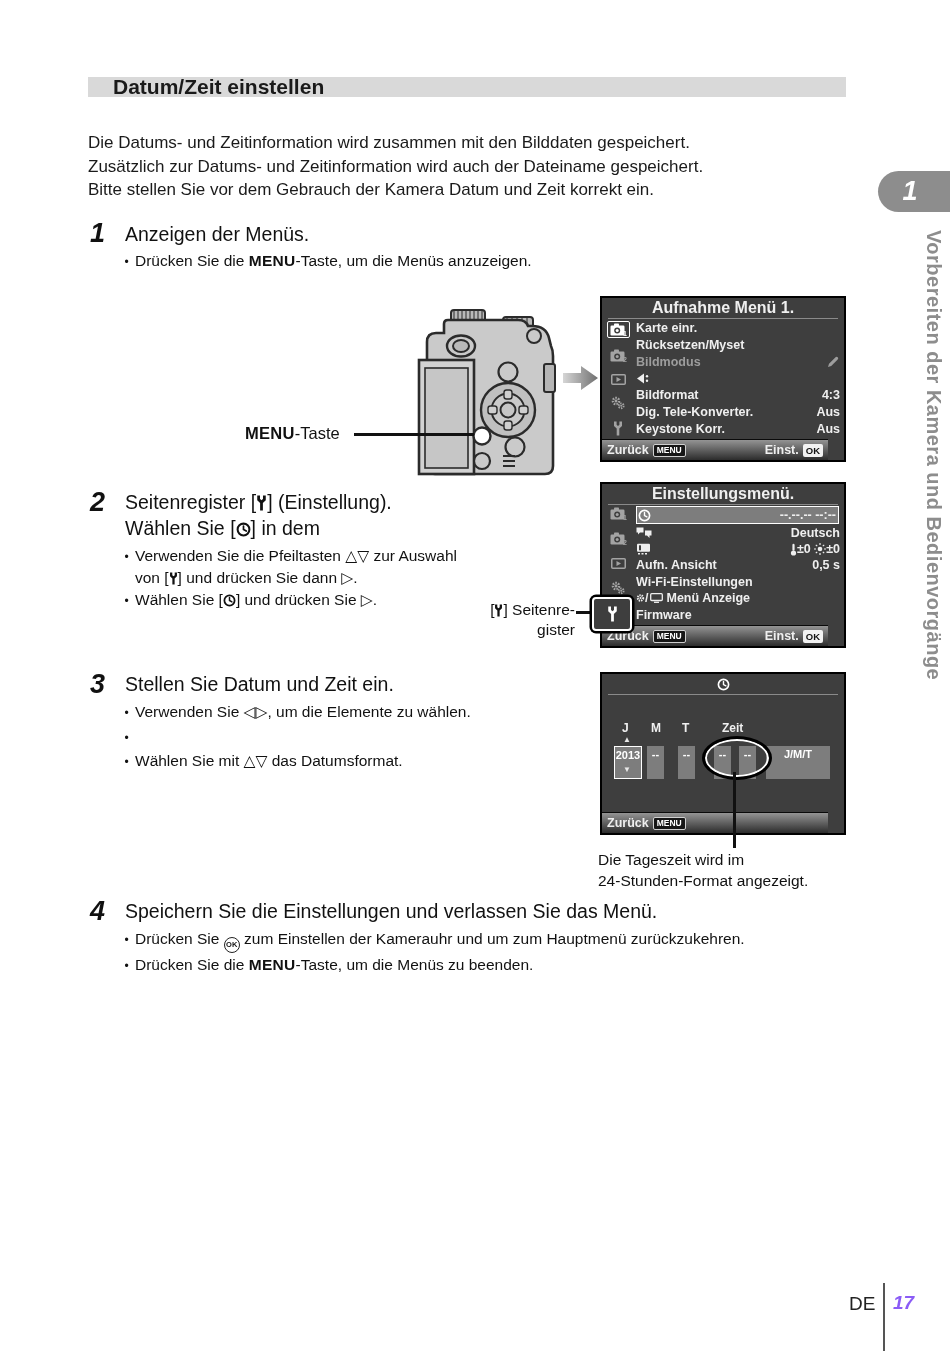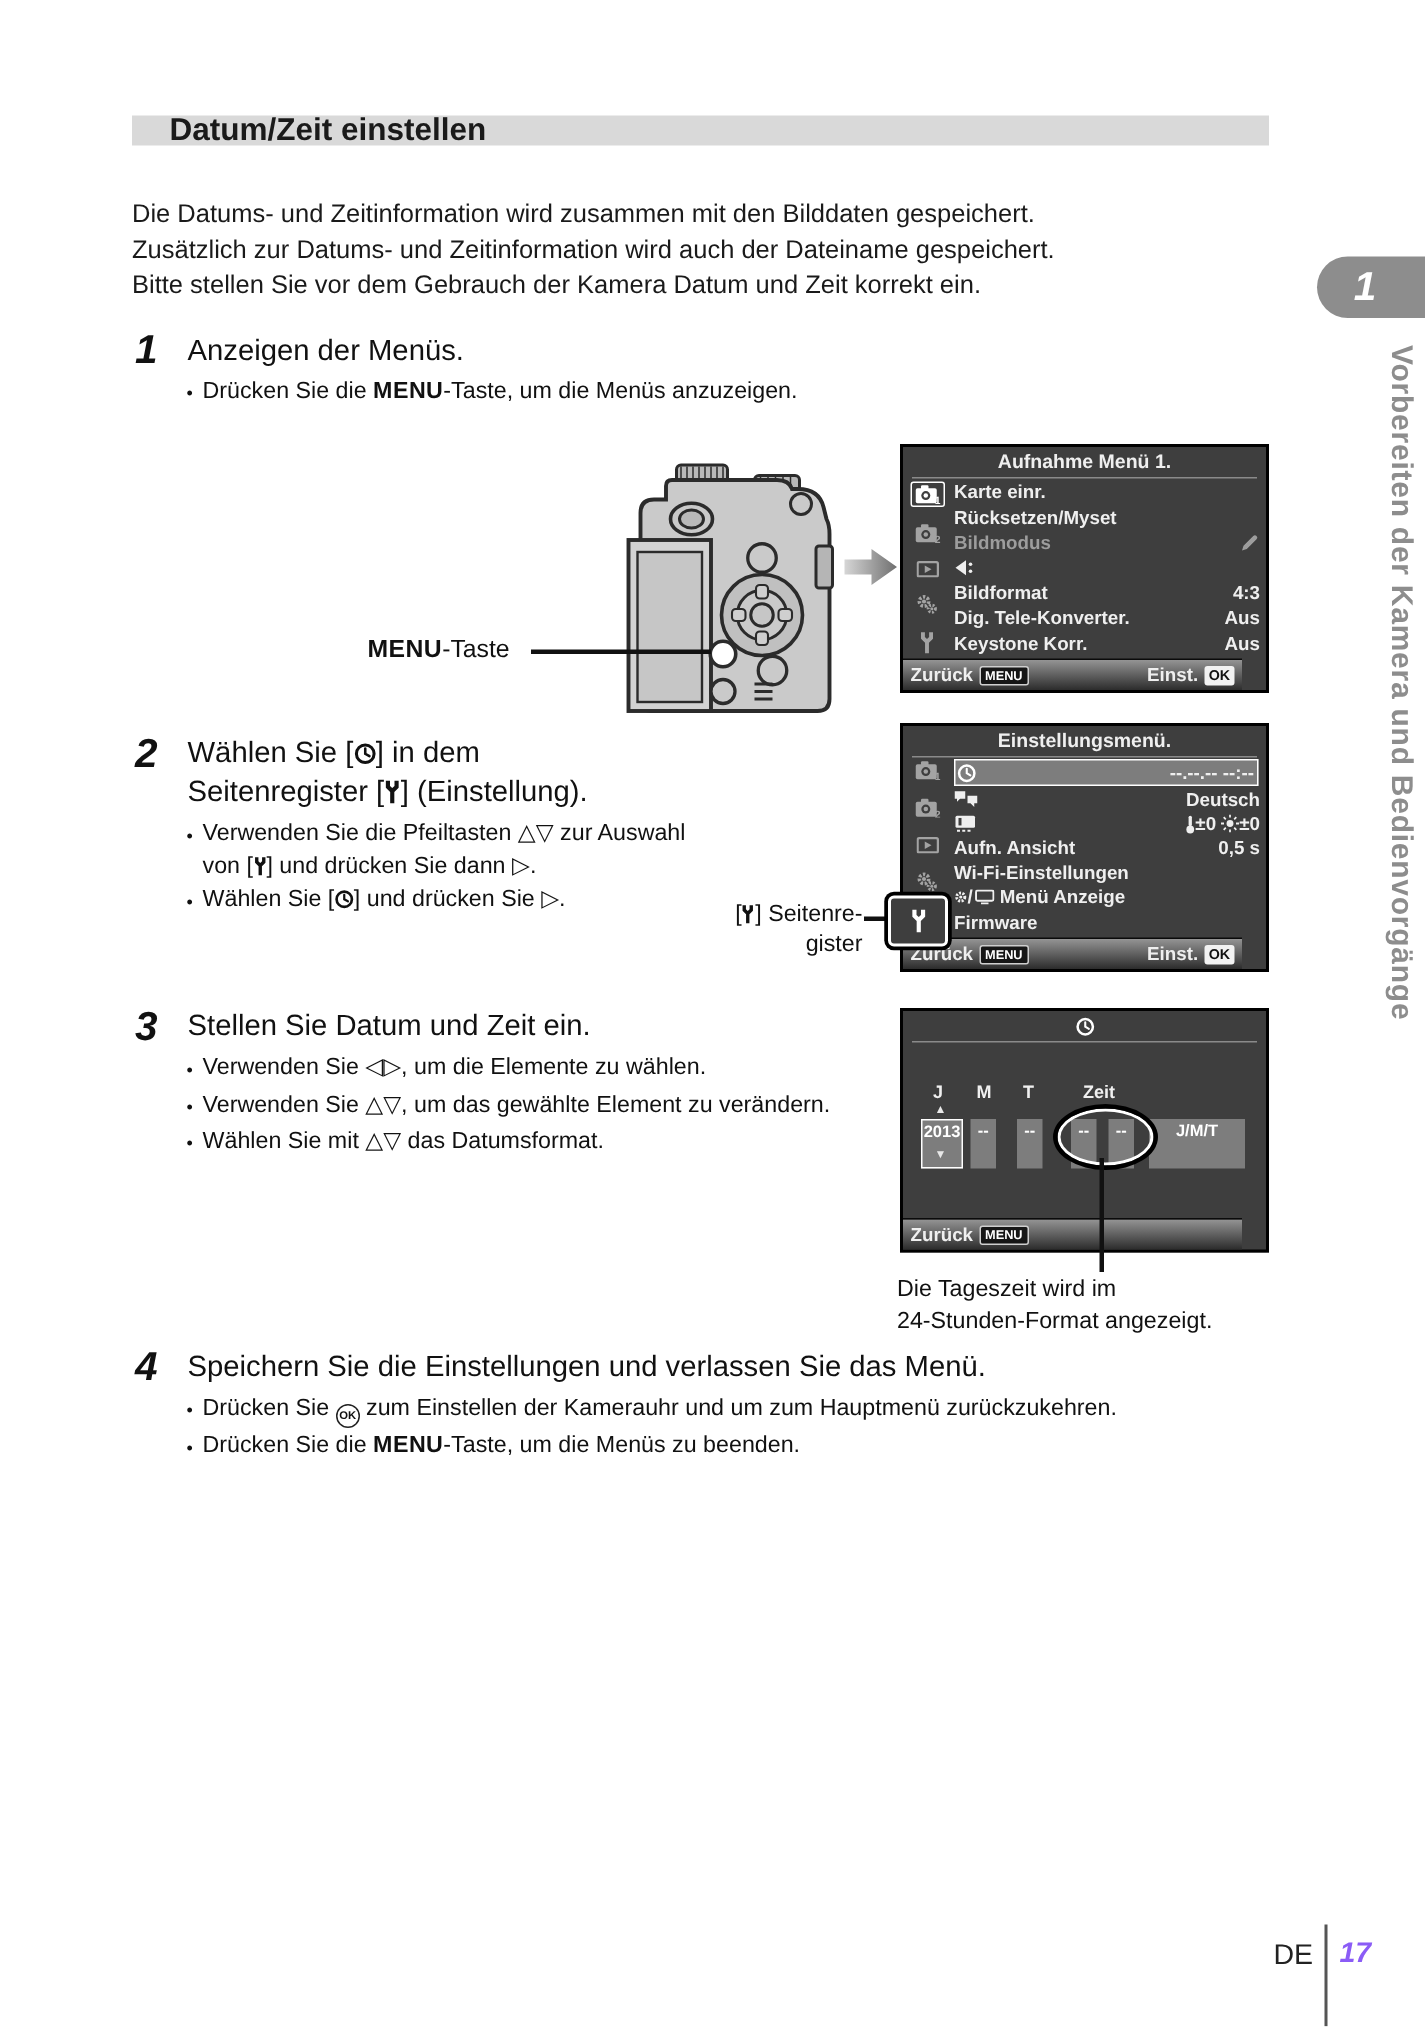--- a/index.html
+++ b/index.html
@@ -22,21 +22,21 @@
   .bold{font-weight:bold;letter-spacing:.3px;}
 
   
   .okc{display:inline-flex;width:16px;height:16px;border:1.4px solid #222;border-radius:50%;
        font-size:7.5px;font-weight:bold;align-items:center;justify-content:center;
        vertical-align:-3px;box-sizing:border-box;}
 
   
   .screen{position:absolute;width:246px;background:#3e3e3e;border:2px solid #000;
           box-sizing:border-box;color:#efefef;font-weight:bold;}
-  .scr-title{height:20px;line-height:20px;text-align:center;font-size:13px;
+  .scr-title{height:20px;line-height:20px;text-align:center;font-size:16px;
              border-bottom:1px solid #8a8a8a;margin:0 6px;}
   .scr-main{position:absolute;left:0;right:0;top:22px;bottom:21px;display:flex;}
   .tabcol{width:32px;display:flex;flex-direction:column;align-items:center;
           justify-content:space-between;padding:1px 0 3px;color:#a3a3a3;}
   .tabsel{border:1.5px solid #fff;border-radius:2px;padding:1px 2px;color:#fff;}
   .rows{flex:1;display:flex;flex-direction:column;justify-content:space-between;
         padding:0 4px 2px 2px;}
   .row{font-size:12.5px;display:flex;align-items:center;height:16.5px;}
   .row .lbl{flex:1;white-space:nowrap;}
   .row .val{text-align:right;white-space:nowrap;}
@@ -244,31 +244,31 @@
         </span>
       <span class="icon">
           <span>Einst.</span>
           <span class="okbadge">OK</span>
         </span>
     </div>
   </div>
 
   <div class="stepnum" style="left:90px;top:487px;">2</div>
   <div class="stephead" style="left:125px;top:489px;width:420px;">
+    <div><span>Seitenregister [</span><span class="icon" style="display:inline-flex;vertical-align:-2px;">
+          <svg width="11" height="16" viewBox="0 0 10 15">
+            <path d="M1 0.5h2.6v3.2L5 5l1.4-1.3V0.5H9v4.4L6.3 7.5v7H3.7v-7L1 4.9z" fill="#111"></path>
+          </svg>
+        </span><span>] (Einstellung).</span></div>
     <div><span>Wählen Sie [</span><span class="icon" style="display:inline-flex;vertical-align:-2px;">
           <svg width="15" height="15" viewBox="0 0 14 14">
             <circle cx="7" cy="7" r="5.5" fill="none" stroke="#111" stroke-width="1.9"></circle>
             <path d="M7 3.8V7l2.6 1.5" fill="none" stroke="#111" stroke-width="1.6" stroke-linecap="round"></path>
           </svg>
         </span><span>] in dem</span></div>
-    <div><span>Seitenregister [</span><span class="icon" style="display:inline-flex;vertical-align:-2px;">
-          <svg width="11" height="16" viewBox="0 0 10 15">
-            <path d="M1 0.5h2.6v3.2L5 5l1.4-1.3V0.5H9v4.4L6.3 7.5v7H3.7v-7L1 4.9z" fill="#111"></path>
-          </svg>
-        </span><span>] (Einstellung).</span></div>
   </div>
   <div class="bullets" style="left:118px;top:545px;width:352px;">
     <div class="b">
       <span class="dot">•</span>
       <span><span>Verwenden Sie die Pfeiltasten △▽ zur Auswahl von [</span><span class="icon" style="display:inline-flex;vertical-align:-2px;">
             <svg width="9" height="13" viewBox="0 0 10 15">
               <path d="M1 0.5h2.6v3.2L5 5l1.4-1.3V0.5H9v4.4L6.3 7.5v7H3.7v-7L1 4.9z" fill="#111"></path>
             </svg>
           </span><span>] und drücken Sie dann ▷.</span></span>
     </div>
@@ -430,21 +430,20 @@
 
   <div class="stepnum" style="left:90px;top:669px;">3</div>
   <div class="stephead" style="left:125px;top:671px;">Stellen Sie Datum und Zeit ein.</div>
   <div class="bullets" style="left:118px;top:701px;width:465px;">
     <div class="b">
         <span class="dot">•</span>
         <span>Verwenden Sie ◁▷, um die Elemente zu wählen.</span>
       </div>
     <div class="b">
         <span class="dot">•</span>
-        <span>Verwenden Sie △▽, um das gewählte Element zu verändern.</span>
       </div>
     <div class="b">
         <span class="dot">•</span>
         <span>Wählen Sie mit △▽ das Datumsformat.</span>
       </div>
   </div>
 
   <div class="screen" style="left:600px;top:672px;height:163px;">
     <div class="scr-title" style="display:flex;align-items:center;justify-content:center;">
       <span class="icon">

